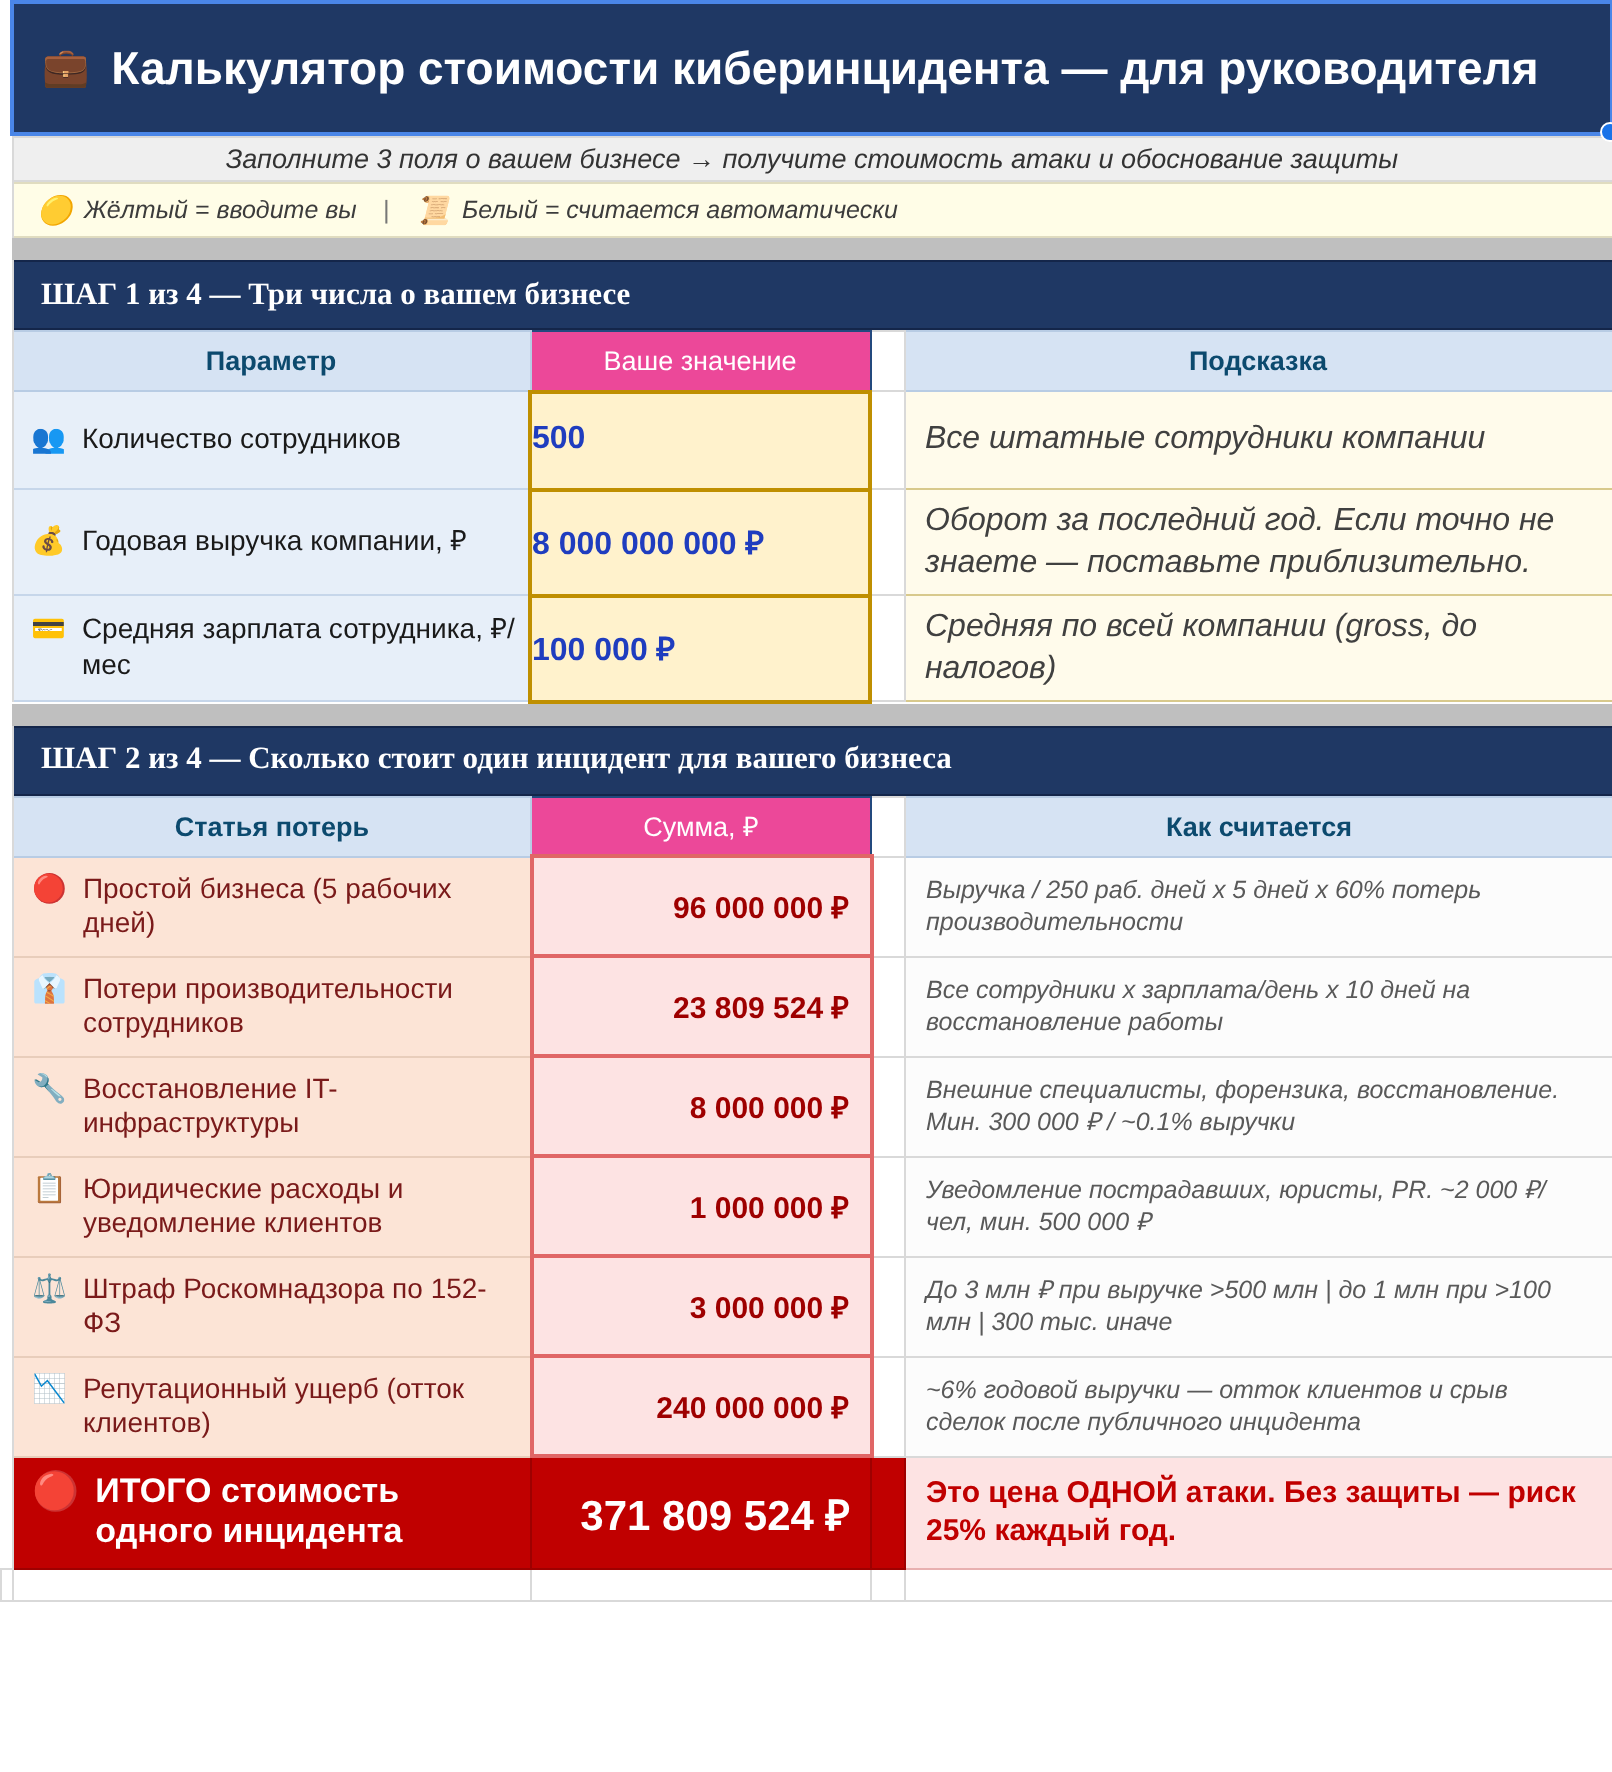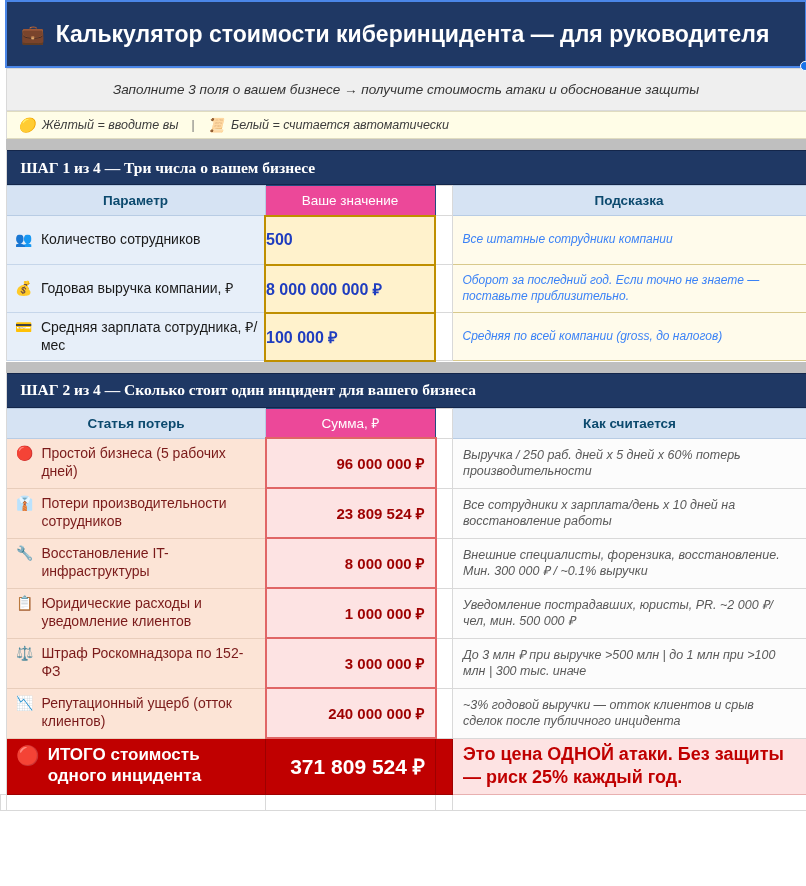--- a/index.html
+++ b/index.html
@@ -40,21 +40,21 @@
     position: relative;
   }
   .title-flex { display: flex; align-items: center; gap: 11px; }
   .sel-handle {
     position: absolute; right: -5px; bottom: -5px;
     width: 10px; height: 10px; border-radius: 50%;
     background: #1a73e8; border: 1px solid #ffffff;
   }
 
   
-  .sub-row td { height: 42px; }
+  .sub-row td { height: 22px; }
   .sub-cell {
     background: #efefef;
     border: 1px solid #d9d9d9;
     color: #333333;
     font-style: italic;
     font-size: 13.5px;
     text-align: center;
   }
 
   
@@ -133,23 +133,23 @@
     color: #1F3DBF;
     font-weight: bold;
     font-size: 16px;
     padding: 0 10px 0 0 !important;
     white-space: nowrap;
   }
   .s1-gap { background: #ffffff; border: 1px solid #d9d9d9; }
   .s1-hint {
     background: #FFFBEB;
     border: 1px solid #d8c98c;
-    color: #3b82f6;
+    color: #404040;
     font-style: italic;
-    font-size: 12px;
+    font-size: 16px;
     padding: 5px 10px 5px 10px !important;
     line-height: 1.32;
   }
 
   
   .s2-label {
     background: #FCE4D6;
     border: 1px solid #e8cdbb;
     color: #7a1a1a;
     font-size: 14px;
@@ -197,21 +197,21 @@
     text-align: right;
     padding: 0 10px 0 0 !important;
     white-space: nowrap;
   }
   .total-gap { background: #C00000; border: 1px solid #9e0000; }
   .total-hint {
     background: #FDE3E3;
     border: 1px solid #e8b0b0;
     color: #C00000;
     font-weight: bold;
-    font-size: 18px;
+    font-size: 15px;
     padding: 0 10px 0 10px !important;
     line-height: 1.3;
   }
 
   
   .tail-row td { height: 16px; background: #ffffff; border: 1px solid #d9d9d9; }
   .tail-row td.gutter-cell { border-right: 1px solid #d9d9d9; }
 
   .ico { font-size: 14px; line-height: 1; display: inline-block; }
   .ico-lg { font-size: 19px; }
@@ -471,21 +471,21 @@
     <tr style="height:50px">
       <td class="gutter-cell"></td>
       <td class="s2-label">
         <div class="lbl-flex">
           <span class="ico">📉</span>
           <span>Репутационный ущерб (отток клиентов)</span>
         </div>
       </td>
       <td class="s2-value">240 000 000 ₽</td>
       <td class="s2-gap"></td>
-      <td class="s2-hint">~3% годовой выручки — отток клиентов и срыв сделок после публичного инцидента</td>
+      <td class="s2-hint">~6% годовой выручки — отток клиентов и срыв сделок после публичного инцидента</td>
     </tr>
 
     <tr class="total-row">
       <td class="gutter-cell"></td>
       <td class="total-label">
         <div class="lbl-flex">
           <span class="ico ico-lg">🔴</span>
           <span>
             <span>ИТОГО</span><span> стоимость одного инцидента</span>
           </span>

